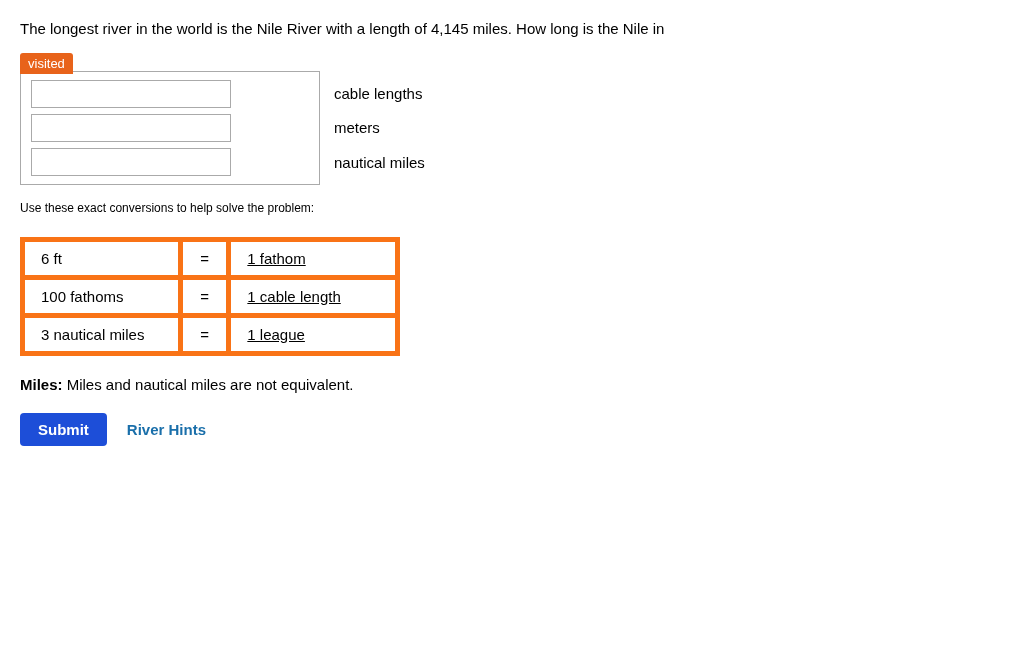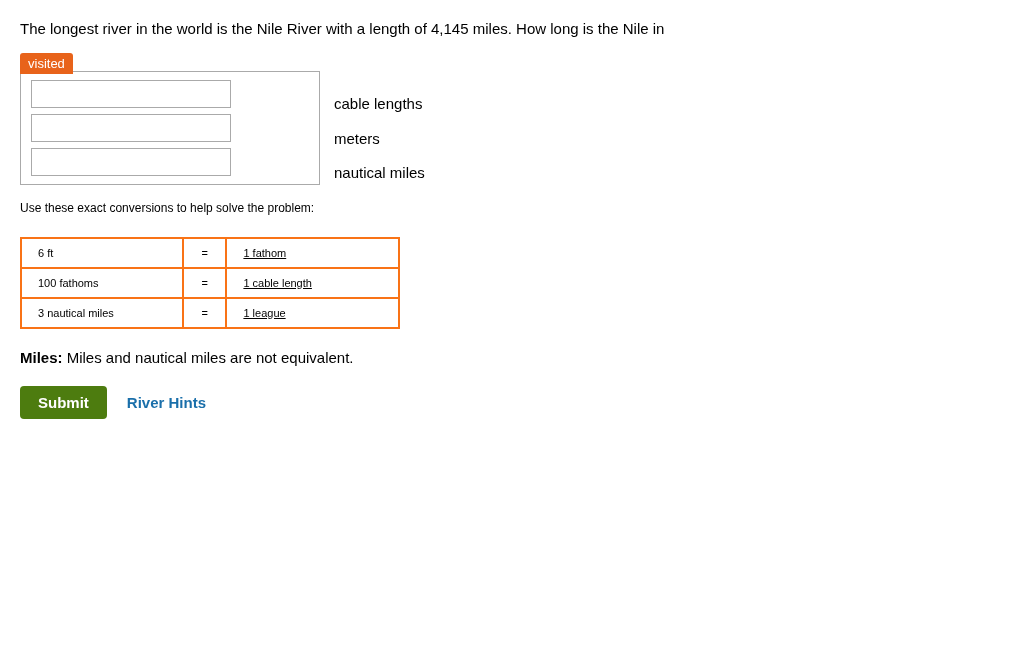--- a/index.html
+++ b/index.html
@@ -17,21 +17,21 @@
       padding: 10px 20px;
     }
     .question-text {
       font-size: 15px;
       line-height: 1.5;
       margin-bottom: 12px;
       padding-top: 8px;
     }
     .dropdown-area {
       display: flex;
-      align-items: flex-end;
+      align-items: center;
       margin-bottom: 16px;
       position: relative;
     }
     .visited-tab {
       background: #e8631a;
       color: #fff;
       font-size: 13px;
       padding: 3px 8px;
       border-radius: 3px 3px 0 0;
       position: absolute;
@@ -77,23 +77,23 @@
     .conversion-prompt {
       font-size: 12px;
       margin-bottom: 22px;
     }
     .conversion-table {
       border-collapse: collapse;
       margin-bottom: 20px;
       min-width: 380px;
     }
     .conversion-table td {
-      border: 2px solid #f97316;
+      border: 5px solid #f97316;
       padding: 8px 16px;
-      font-size: 11px;
+      font-size: 15px;
     }
     .conversion-table .col-left {
       width: 150px;
     }
     .conversion-table .col-eq {
       width: 30px;
       text-align: center;
     }
     .conversion-table .col-right {
       width: 160px;
@@ -105,21 +105,21 @@
     }
     .note-text strong {
       font-weight: bold;
     }
     .bottom-bar {
       display: flex;
       align-items: center;
       gap: 20px;
     }
     .submit-btn {
-      background: #4d7c0f;
+      background: #1d4ed8;
       color: #fff;
       border: none;
       border-radius: 4px;
       padding: 8px 18px;
       font-size: 15px;
       font-weight: bold;
       cursor: pointer;
     }
     .show-hints-link {
       color: #1a6faa;

